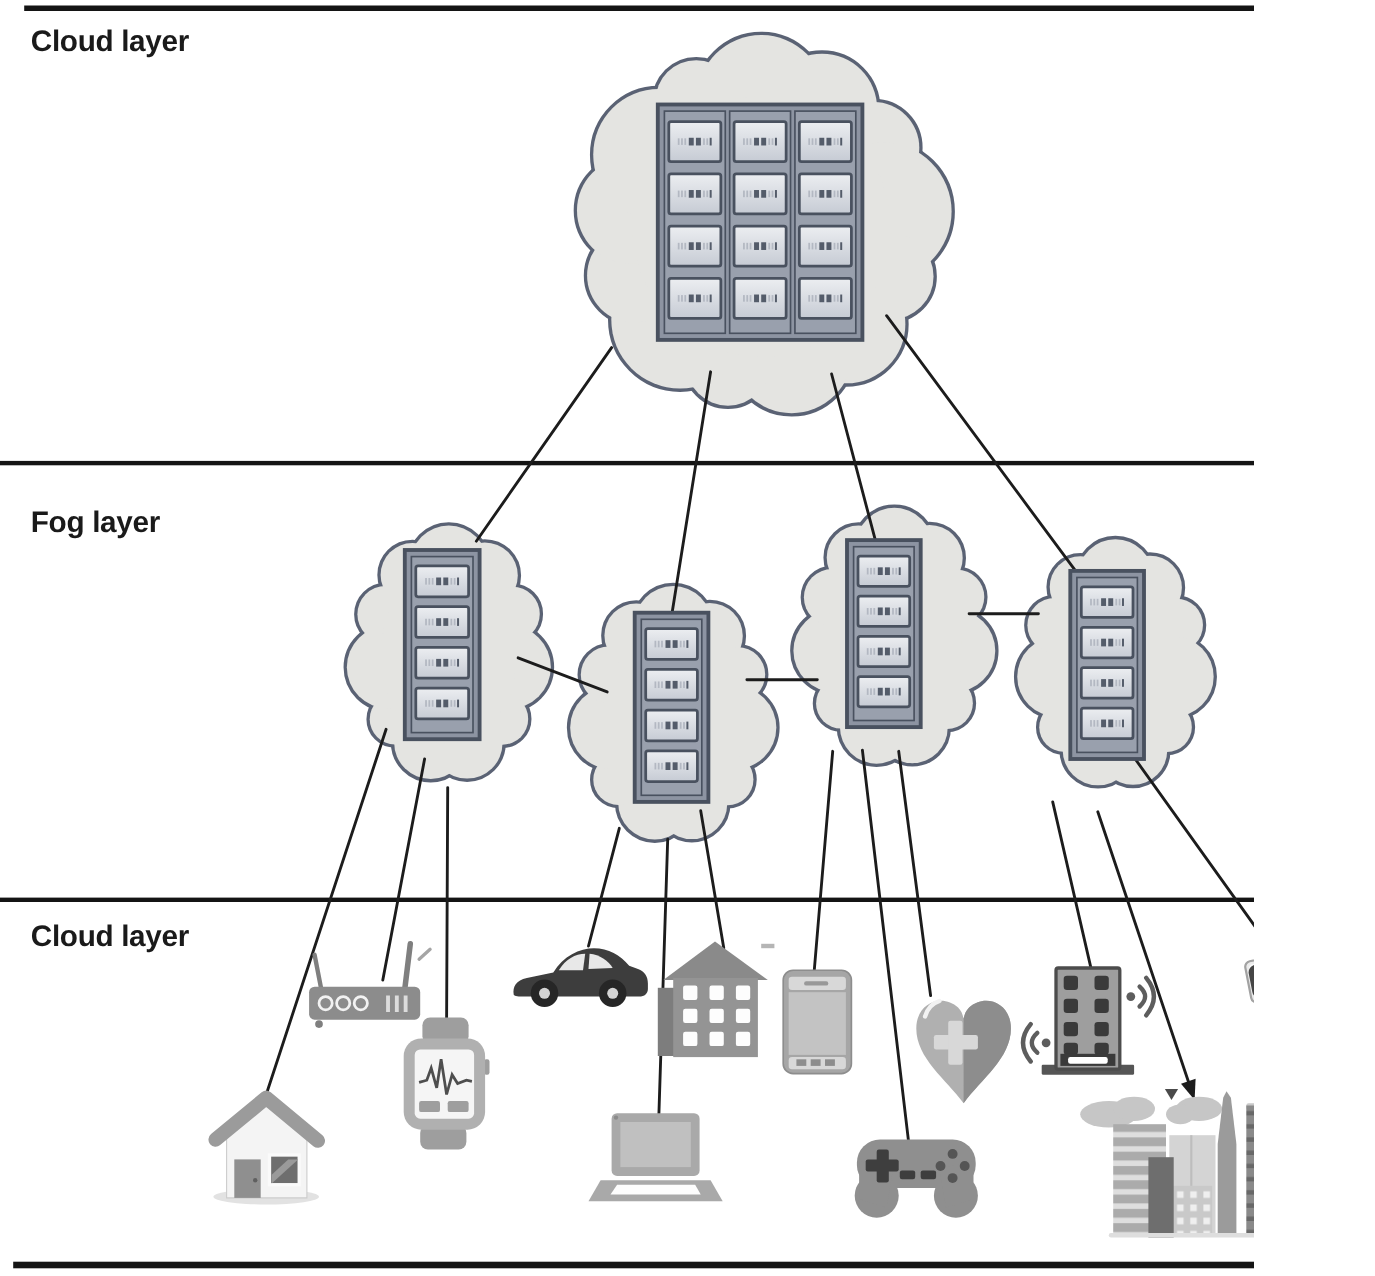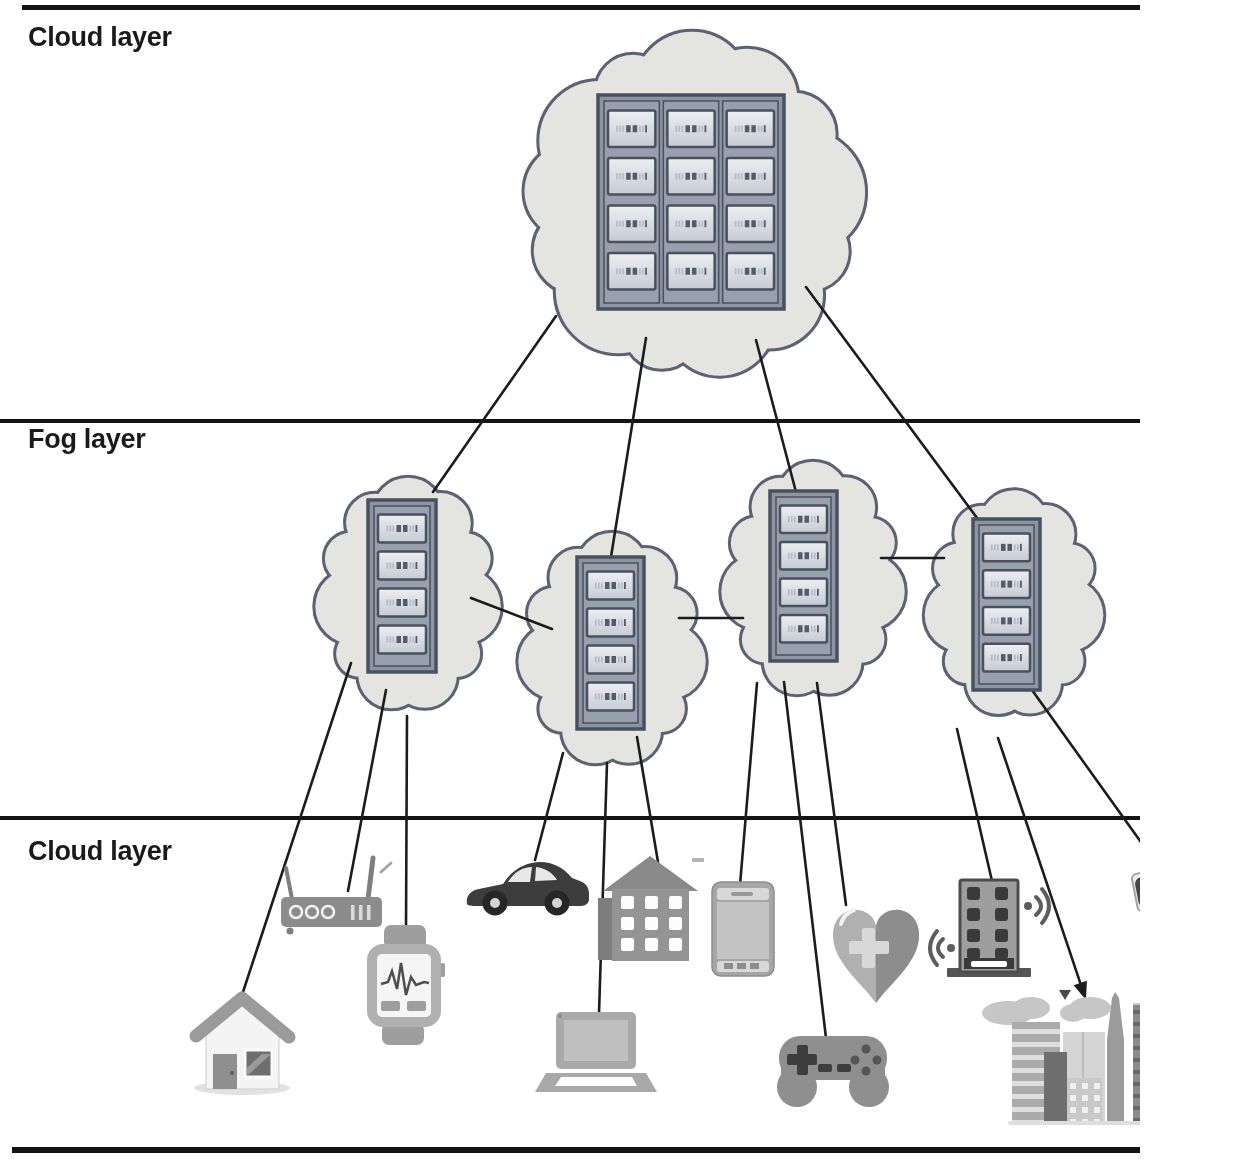--- a/index.html
+++ b/index.html
@@ -18,21 +18,21 @@
 <body>
 
 <div class="canvas">
 
   <div class="hline top"></div>
   <div class="hline sep1"></div>
   <div class="hline sep2"></div>
   <div class="hline bottom"></div>
 
   <div class="layer-label" style="top:22px">Cloud layer</div>
-  <div class="layer-label" style="top:424px">Fog layer</div>
+  <div class="layer-label" style="top:460px">Fog layer</div>
   <div class="layer-label" style="top:836px">Cloud layer</div>
 
   <svg id="scene" width="1250" height="1160" viewBox="0 0 1250 1160">
     <defs>
       <linearGradient id="unitGrad" x1="0" y1="0" x2="0" y2="1">
         <stop offset="0" stop-color="#eceef1"></stop>
         <stop offset="1" stop-color="#c6cbd4"></stop>
       </linearGradient>
       <pattern id="cityStripeA" width="8" height="13" patternUnits="userSpaceOnUse">
         <rect width="8" height="13" fill="#ababab"></rect>

